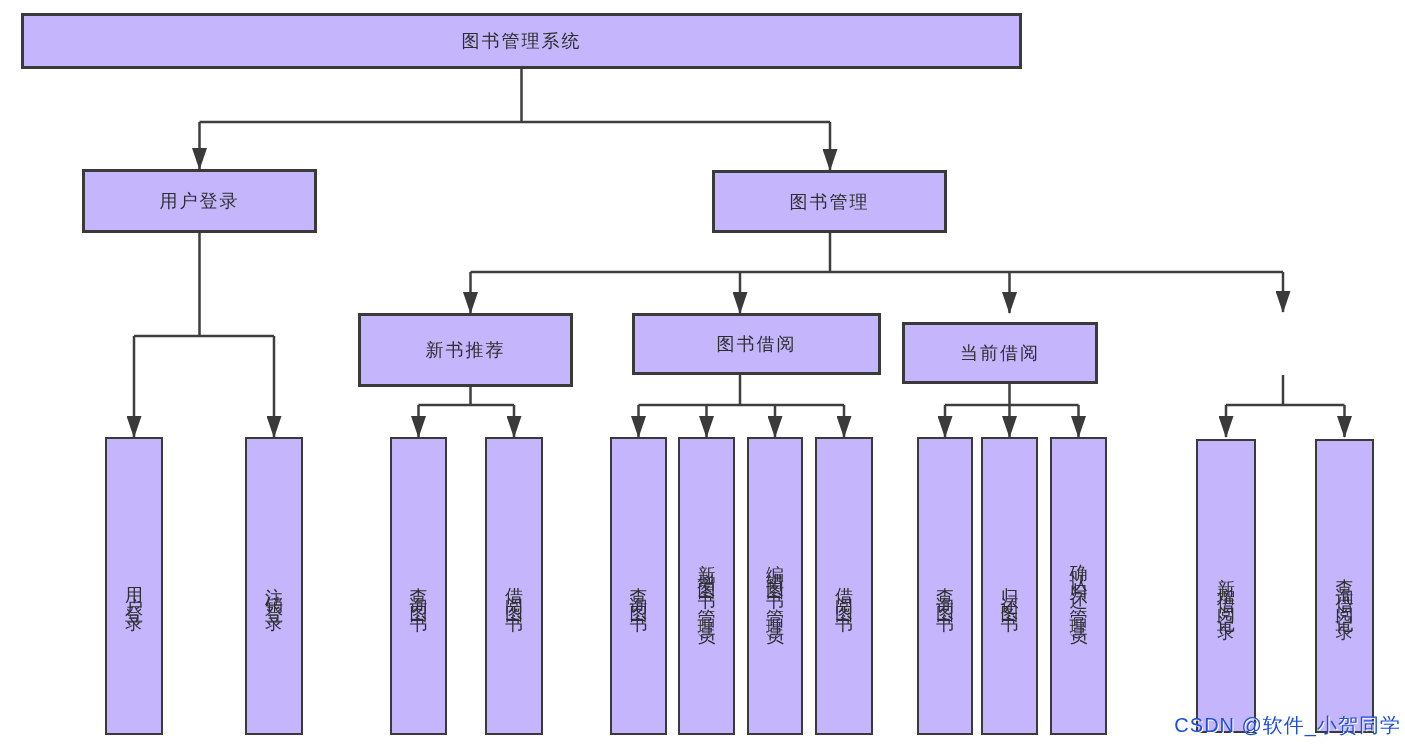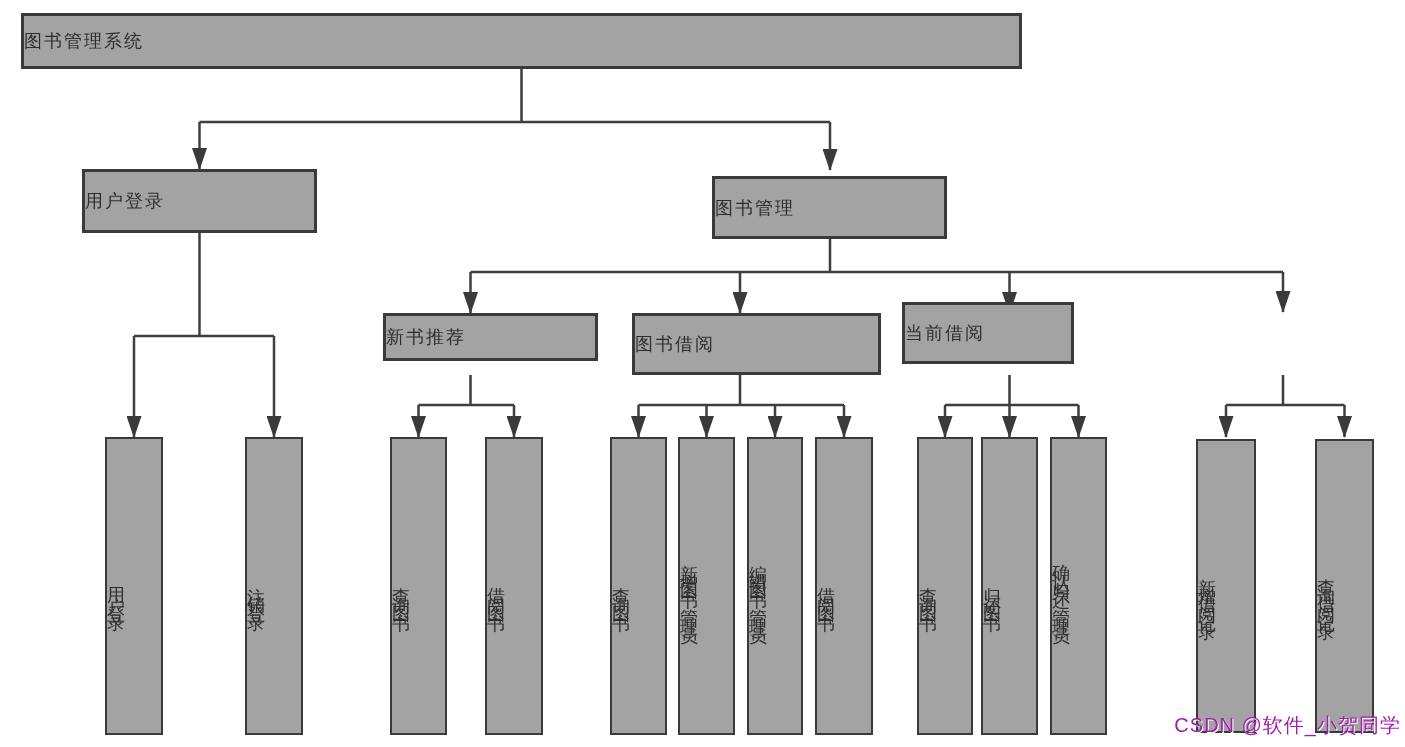--- a/index.html
+++ b/index.html
@@ -2,33 +2,33 @@
 <html><head>
 <meta charset="utf-8">
 <style>
   html,body{margin:0;padding:0;background:#ffffff;}
   .stage{
     position:relative;width:1405px;height:747px;background:#ffffff;overflow:hidden;
     font-family:"Liberation Sans","DejaVu Sans",sans-serif;color:#2e2e2e;
   }
   .wires{position:absolute;left:0;top:0;}
   .node{
-    position:absolute;box-sizing:border-box;background:#a3a3a3;
-    border:3px solid #3a3a3a;display:flex;align-items:center;
+    position:absolute;box-sizing:border-box;background:#c4b5fd;
+    border:3px solid #3a3a3a;display:flex;align-items:center;justify-content:center;
   }
   .hnode span{font-size:18px;letter-spacing:2px;color:#2e2e2e;white-space:nowrap;}
   .vnode{border-width:2.5px;}
   .vnode span{
     writing-mode:vertical-rl;text-orientation:mixed;
     font-size:18px;line-height:1;letter-spacing:9px;color:#2e2e2e;
     margin-bottom:-9px;
   }
   .watermark{
     position:absolute;top:712px;right:4px;
-    font-size:20px;letter-spacing:1px;color:#a21caf;
+    font-size:20px;letter-spacing:1px;color:#1d4ed8;
     text-shadow:1px 1px 0 #ffffff;white-space:nowrap;
   }
 </style>
 </head>
 <body>
 
 <div class="stage">
 
   <svg class="wires" width="1405" height="747" viewBox="0 0 1405 747">
     <defs>
@@ -80,31 +80,31 @@
     </g>
   </svg>
 
   <div class="node hnode" style="left:21px;top:13px;width:1001px;height:56px">
     <span>图书管理系统</span>
   </div>
 
   <div class="node hnode" style="left:82px;top:169px;width:235px;height:64px">
     <span>用户登录</span>
   </div>
-  <div class="node hnode" style="left:712px;top:176px;width:235px;height:63px">
+  <div class="node hnode" style="left:712px;top:170px;width:235px;height:63px">
     <span>图书管理</span>
   </div>
 
-  <div class="node hnode" style="left:383px;top:313px;width:215px;height:48px">
+  <div class="node hnode" style="left:358px;top:313px;width:215px;height:74px">
     <span>新书推荐</span>
   </div>
   <div class="node hnode" style="left:632px;top:313px;width:249px;height:62px">
     <span>图书借阅</span>
   </div>
-  <div class="node hnode" style="left:902px;top:302px;width:172px;height:62px">
+  <div class="node hnode" style="left:902px;top:322px;width:196px;height:62px">
     <span>当前借阅</span>
   </div>
 
   <div class="node vnode" style="left:105px;top:437px;width:58px;height:298px">
     <span>用户登录</span>
   </div>
   <div class="node vnode" style="left:245px;top:437px;width:58px;height:298px">
     <span>注销登录</span>
   </div>
 

